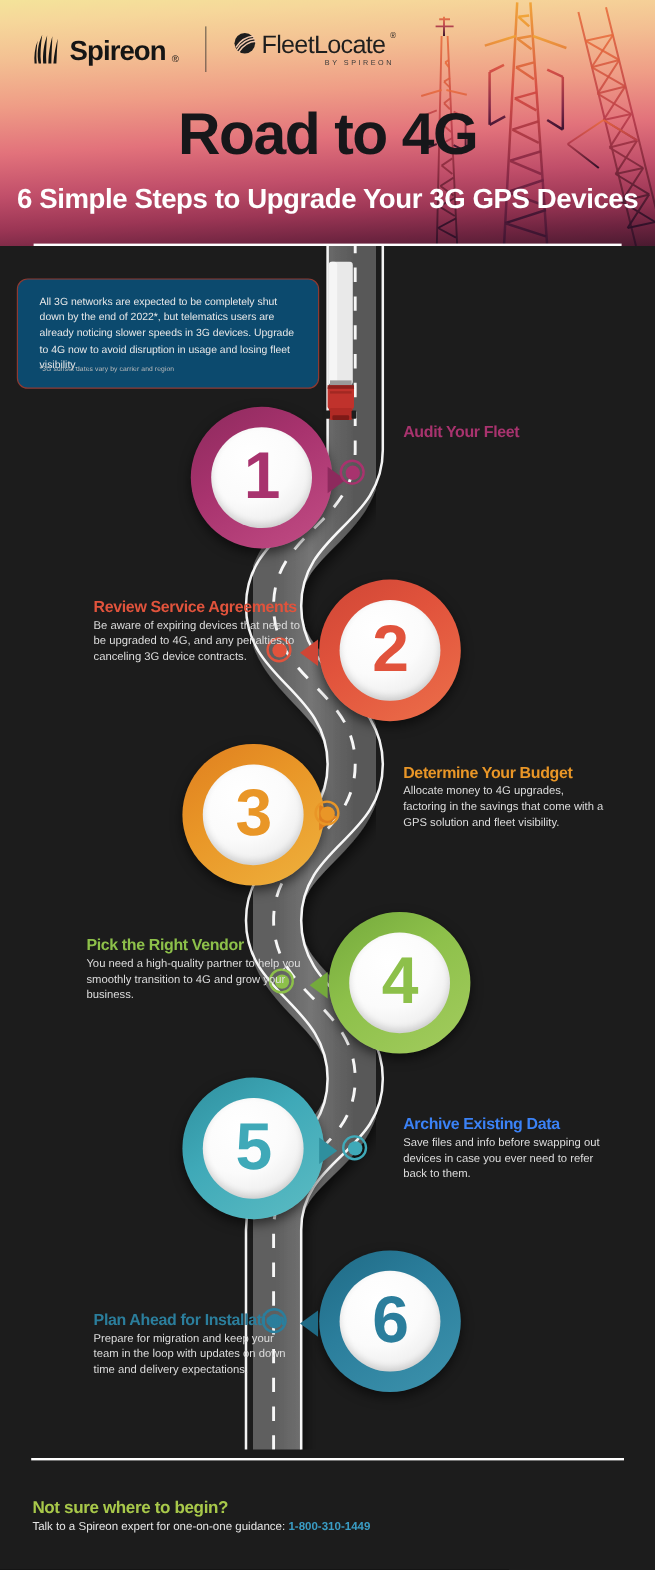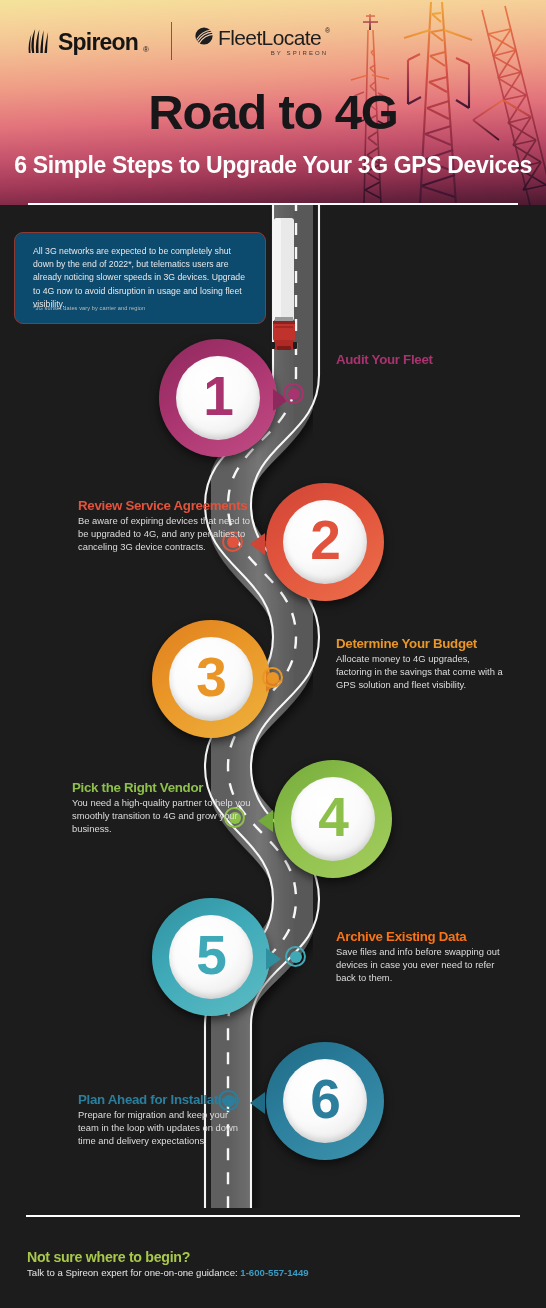--- a/index.html
+++ b/index.html
@@ -369,21 +369,21 @@
   <div class="badge" id="b5" style="left: 152px; top: 898px; background: linear-gradient(145deg, rgb(47, 143, 158) 0%, rgb(63, 169, 184) 42%, rgb(92, 188, 195) 100%);">
     <div class="nub right" id="n5" style="left: 114px; border-left: 15px solid rgb(47, 143, 158);"></div>
     <div class="inner">
       <span class="num" id="num5" style="color: rgb(63, 169, 184);">5</span>
     </div>
   </div>
   <div class="dot" id="d5" style="left: 285px; top: 946px; border-color: rgb(63, 169, 184);">
       <i style="background: rgb(63, 169, 184);"></i>
     </div>
   <div class="txtblk" style="left:336px;top:929px;width:174px;">
-    <h3 id="t5" style="color: #f97316;">Archive Existing Data</h3>
+    <h3 id="t5" style="color: #3b82f6;">Archive Existing Data</h3>
     <p>Save files and info before swapping out devices in case you ever need to refer back to them.</p>
   </div>
 </div>
 
 <div class="step">
   <div class="badge" id="b6" style="left: 266px; top: 1042px; background: linear-gradient(145deg, rgb(31, 106, 133) 0%, rgb(43, 126, 156) 42%, rgb(61, 147, 173) 100%);">
     <div class="nub left" id="n6" style="left: -16px; border-right: 15px solid rgb(31, 106, 133);"></div>
     <div class="inner">
       <span class="num" id="num6" style="color: rgb(43, 126, 156);">6</span>
     </div>
@@ -393,14 +393,14 @@
     </div>
   <div class="txtblk r" style="left:32px;top:1092px;width:172px;">
     <h3 id="t6" style="color: rgb(43, 126, 156);">Plan Ahead for Installation</h3>
     <p>Prepare for migration and keep your team in the loop with updates on down time and delivery expectations.</p>
   </div>
 </div>
 
 <div class="foot-rule"></div>
 <div class="foot-h">Not sure where to begin?</div>
 <div class="foot-p">
-  <span>Talk to a Spireon expert for one-on-one guidance: </span><b>1-600-557-1449</b>
+  <span>Talk to a Spireon expert for one-on-one guidance: </span><b>1-800-310-1449</b>
 </div>
 
 </body></html>

